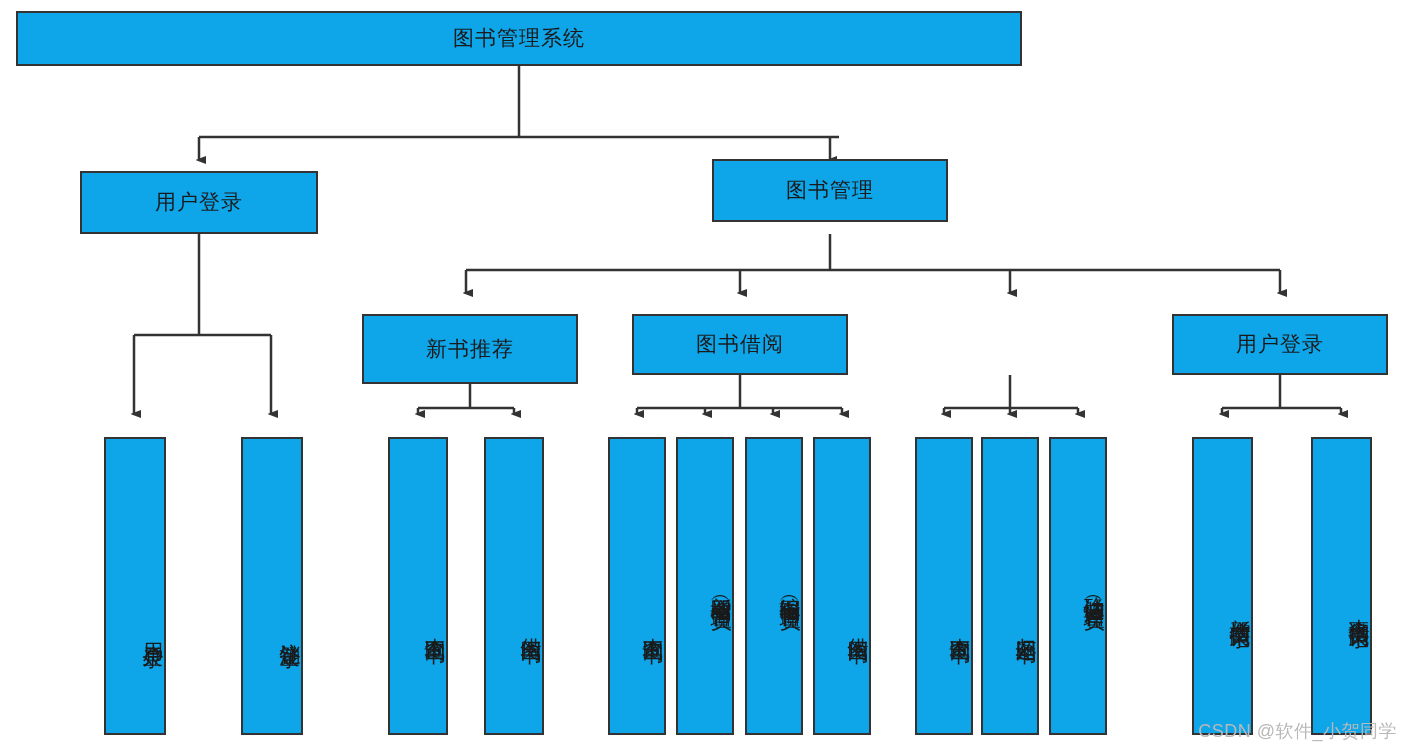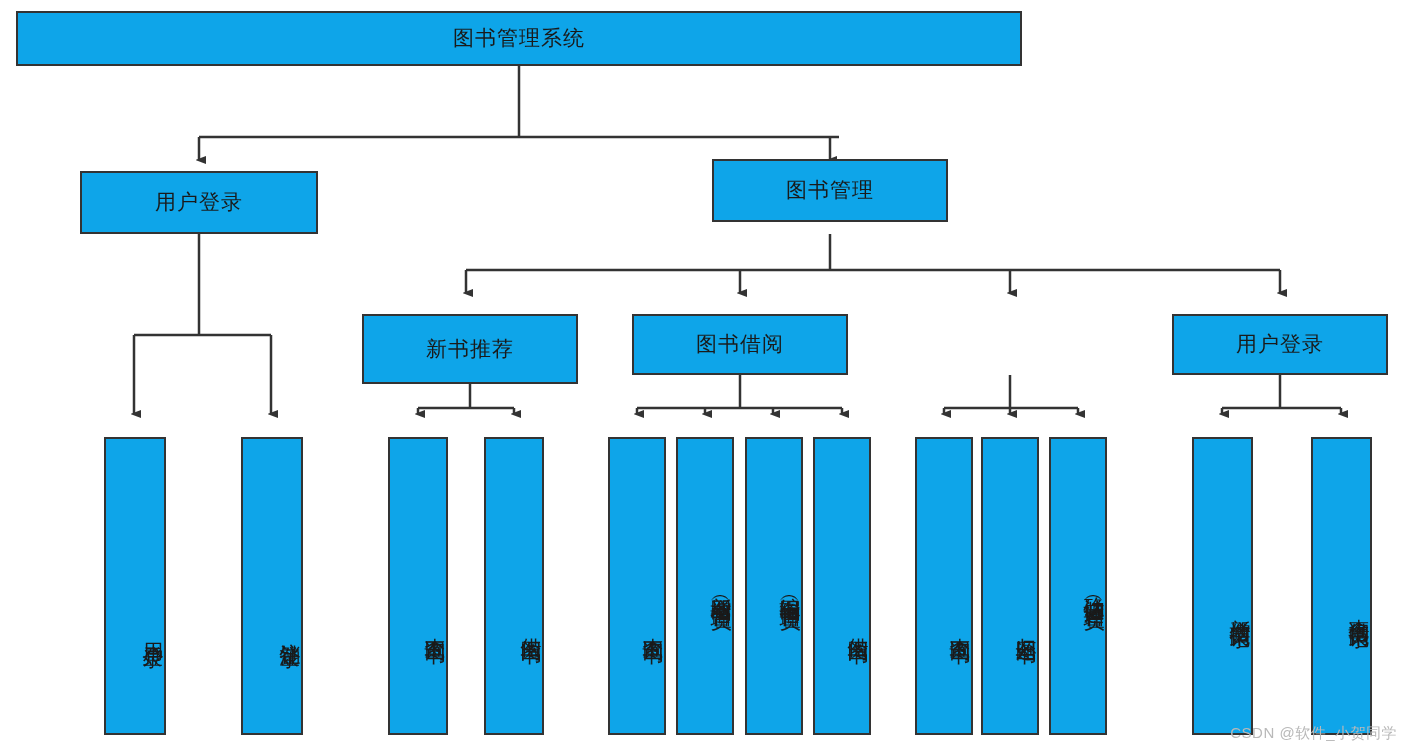--- a/index.html
+++ b/index.html
@@ -48,21 +48,21 @@
     justify-content: center;
   }
   .node .label {
     display: block;
     line-height: 1.05;
   }
   #watermark {
     position: absolute;
     right: 8px;
     bottom: 4px;
-    font-size: 15px;
+    font-size: 18px;
     color: #b9b9b9;
     letter-spacing: 0.5px;
     white-space: nowrap;
   }
 </style>
 </head>
 <body>
 
 <div id="canvas">
 

